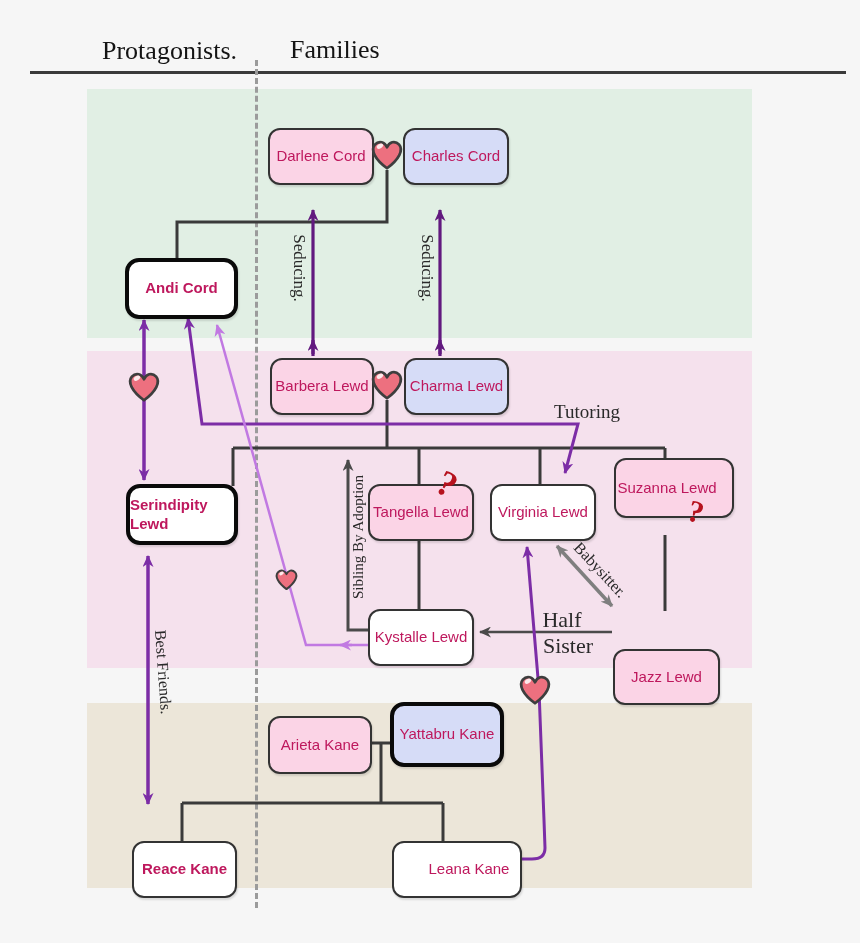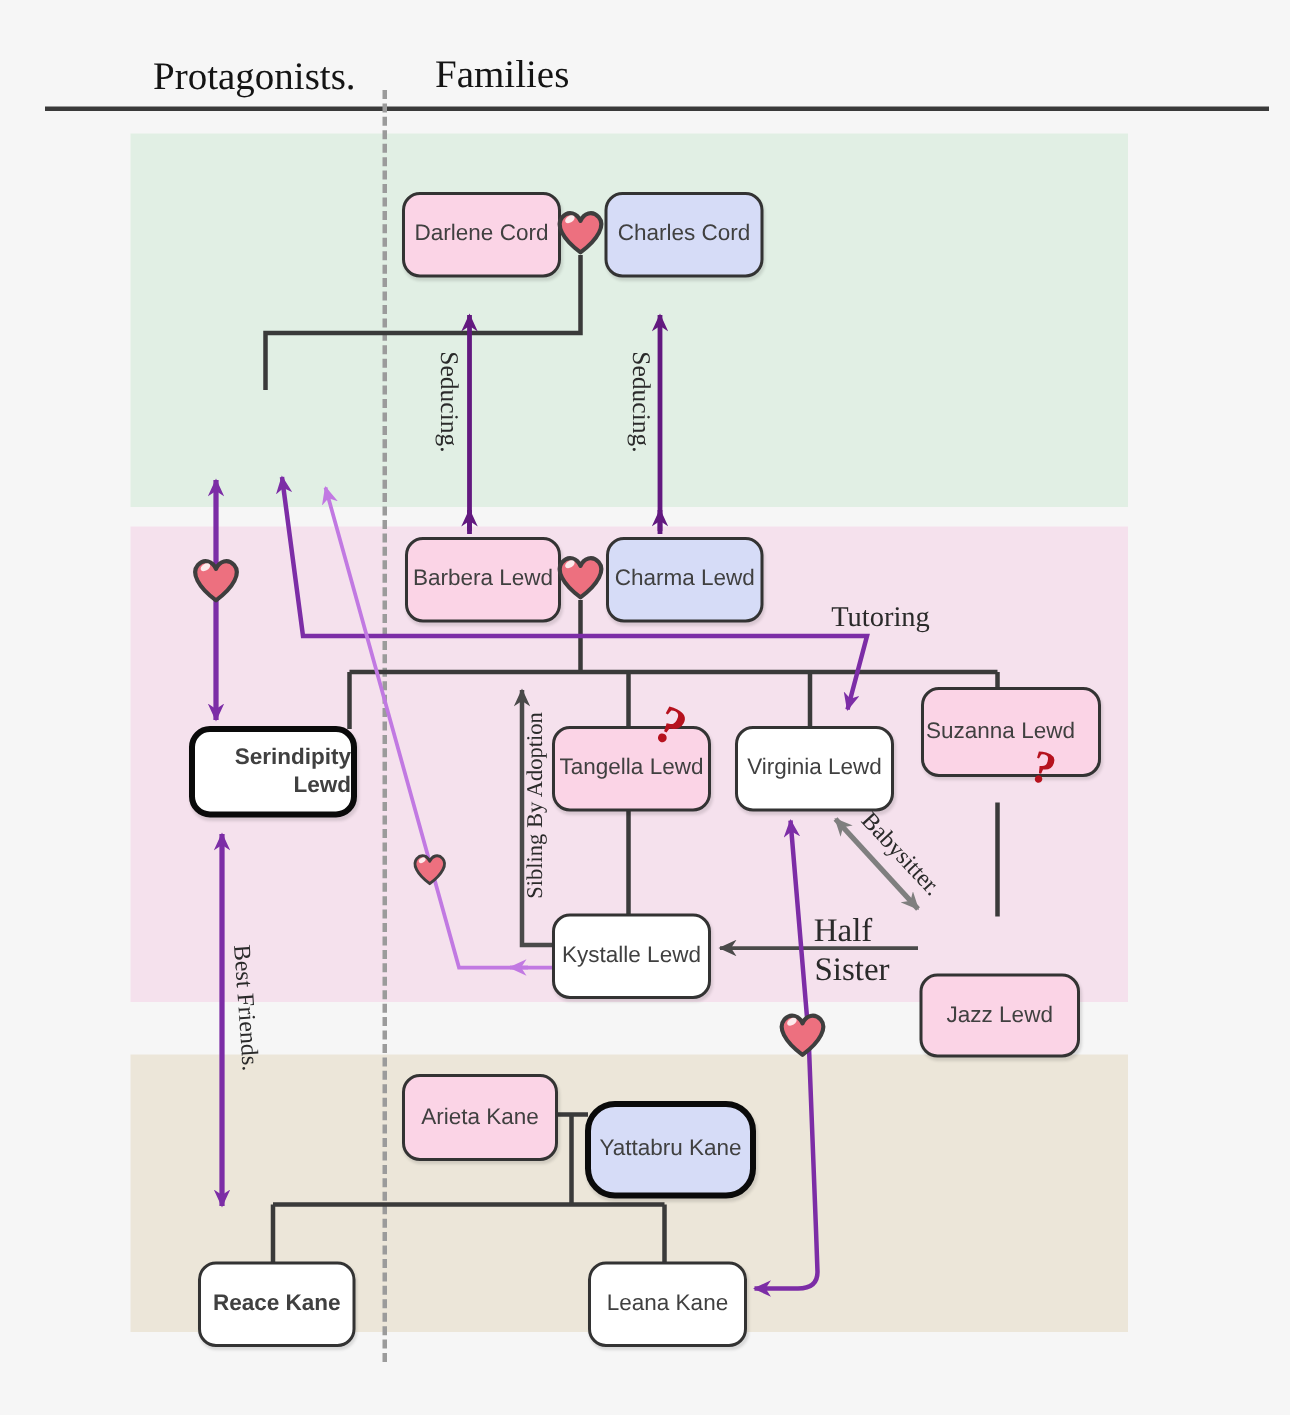--- a/index.html
+++ b/index.html
@@ -12,22 +12,22 @@
 
   .hdr{position:absolute;font-family:"Liberation Serif","DejaVu Serif",serif;
        font-size:26px;color:#141414;}
   .hdr-rule{position:absolute;left:30px;top:71px;width:816px;height:3px;background:#3a3a3a;}
   .divider{position:absolute;left:255px;top:60px;height:848px;width:0;
            border-left:3px dashed #9b9b9b;}
 
   svg.layer{position:absolute;left:0;top:0;pointer-events:none;}
 
   .pbox{position:absolute;border:2.5px solid #333;border-radius:12px;
-        display:flex;align-items:center;justify-content:center;text-align:right;
-        font-size:15px;color:#404040;line-height:1.25;box-shadow:1px 2px 2px rgba(0,0,0,0.12);}
+        display:flex;align-items:center;justify-content:center;text-align:left;
+        font-size:15px;color:#be185d;line-height:1.25;box-shadow:1px 2px 2px rgba(0,0,0,0.12);}
   .pbox.pink{background:var(--pink_box);}
   .pbox.blue{background:var(--blue_box);}
   .pbox.white{background:#ffffff;}
   .pbox.thick{border:4.5px solid #0a0a0a;border-radius:14px;}
   .pbox.bold{font-weight:bold;}
 
   .rel{position:absolute;font-family:"Liberation Serif","DejaVu Serif",serif;
        color:#2a2a2a;white-space:nowrap;transform:translate(-50%,-50%);}
   .qmark{position:absolute;font-family:"Liberation Serif","DejaVu Serif",serif;
          font-weight:bold;color:var(--question_red);line-height:1;}
@@ -87,34 +87,35 @@
     <path d="M369,645 H306 L217,325" fill="none" style="stroke:var(--purple_light)" stroke-width="2.5" marker-end="url(#ah-light)"></path>
     <path d="M352,645 L340,645" fill="none" style="stroke:var(--purple_light)" stroke-width="2.5" marker-end="url(#ah-light)"></path>
 
     <path d="M148,556 V804" fill="none" style="stroke:var(--purple_mid)" stroke-width="3.5" marker-start="url(#ah-mid)" marker-end="url(#ah-mid)"></path>
 
     <path d="M527,547 L539,690 L544,820 L545,848 Q545,859 532,859 L503,859" fill="none" style="stroke:var(--purple_mid)" stroke-width="3" marker-start="url(#ah-mid)" marker-end="url(#ah-mid)"></path>
   </svg>
 
   <div class="pbox pink" style="left:268px;top:128px;width:102px;height:53px;">Darlene Cord</div>
   <div class="pbox blue" style="left:403px;top:128px;width:102px;height:53px;">Charles Cord</div>
+  <div class="pbox white thick bold" style="left:125px;top:258px;width:105px;height:53px;">Andi Cord</div>
 
   <div class="pbox pink" style="left:270px;top:358px;width:100px;height:53px;">Barbera Lewd</div>
   <div class="pbox blue" style="left:404px;top:358px;width:101px;height:53px;">Charma Lewd</div>
   <div class="pbox white thick bold" style="left:126px;top:484px;width:104px;height:53px;">Serindipity Lewd</div>
   <div class="pbox pink" style="left:368px;top:484px;width:102px;height:53px;">Tangella Lewd</div>
   <div class="pbox white" style="left:490px;top:484px;width:102px;height:53px;">Virginia Lewd</div>
   <div class="pbox pink" style="left:614px;top:458px;width:102px;height:56px;padding-right:14px;">Suzanna Lewd</div>
   <div class="pbox white" style="left:368px;top:609px;width:102px;height:53px;">Kystalle Lewd</div>
   <div class="pbox pink" style="left:613px;top:609px;width:103px;height:52px;margin-top:40px;">Jazz Lewd</div>
 
   <div class="pbox pink" style="left:268px;top:716px;width:100px;height:54px;">Arieta Kane</div>
-  <div class="pbox blue thick" style="left:390px;top:734px;width:106px;height:57px;border-radius:20px;">Yattabru Kane</div>
+  <div class="pbox blue thick" style="left:390px;top:702px;width:106px;height:57px;">Yattabru Kane</div>
   <div class="pbox white bold" style="left:132px;top:841px;width:101px;height:53px;">Reace Kane</div>
-  <div class="pbox white" style="left:392px;top:841px;width:102px;height:53px;">Leana Kane</div>
+  <div class="pbox white" style="left:392px;top:841px;width:102px;height:53px;padding-left:24px;">Leana Kane</div>
 
   <div class="qmark" style="left:438px;top:466px;font-size:36px;transform:rotate(28deg);">?</div>
   <div class="qmark" style="left:688px;top:496px;font-size:31px;transform:rotate(16deg);">?</div>
 
   <div class="rel" style="left:299px;top:268px;font-size:17px;transform:translate(-50%,-50%) rotate(90deg);">Seducing.</div>
   <div class="rel" style="left:427px;top:268px;font-size:17px;transform:translate(-50%,-50%) rotate(90deg);">Seducing.</div>
   <div class="rel" style="left:551px;top:412px;font-size:19px;margin-left:36px;">Tutoring</div>
   <div class="rel" style="left:163px;top:672px;font-size:16px;transform:translate(-50%,-50%) rotate(86deg);">Best Friends.</div>
   <div class="rel" style="left:358px;top:537px;font-size:15px;transform:translate(-50%,-50%) rotate(-90deg);">Sibling By Adoption</div>
   <div class="rel" style="left:600px;top:570px;font-size:16px;transform:translate(-50%,-50%) rotate(47deg);">Babysitter.</div>

